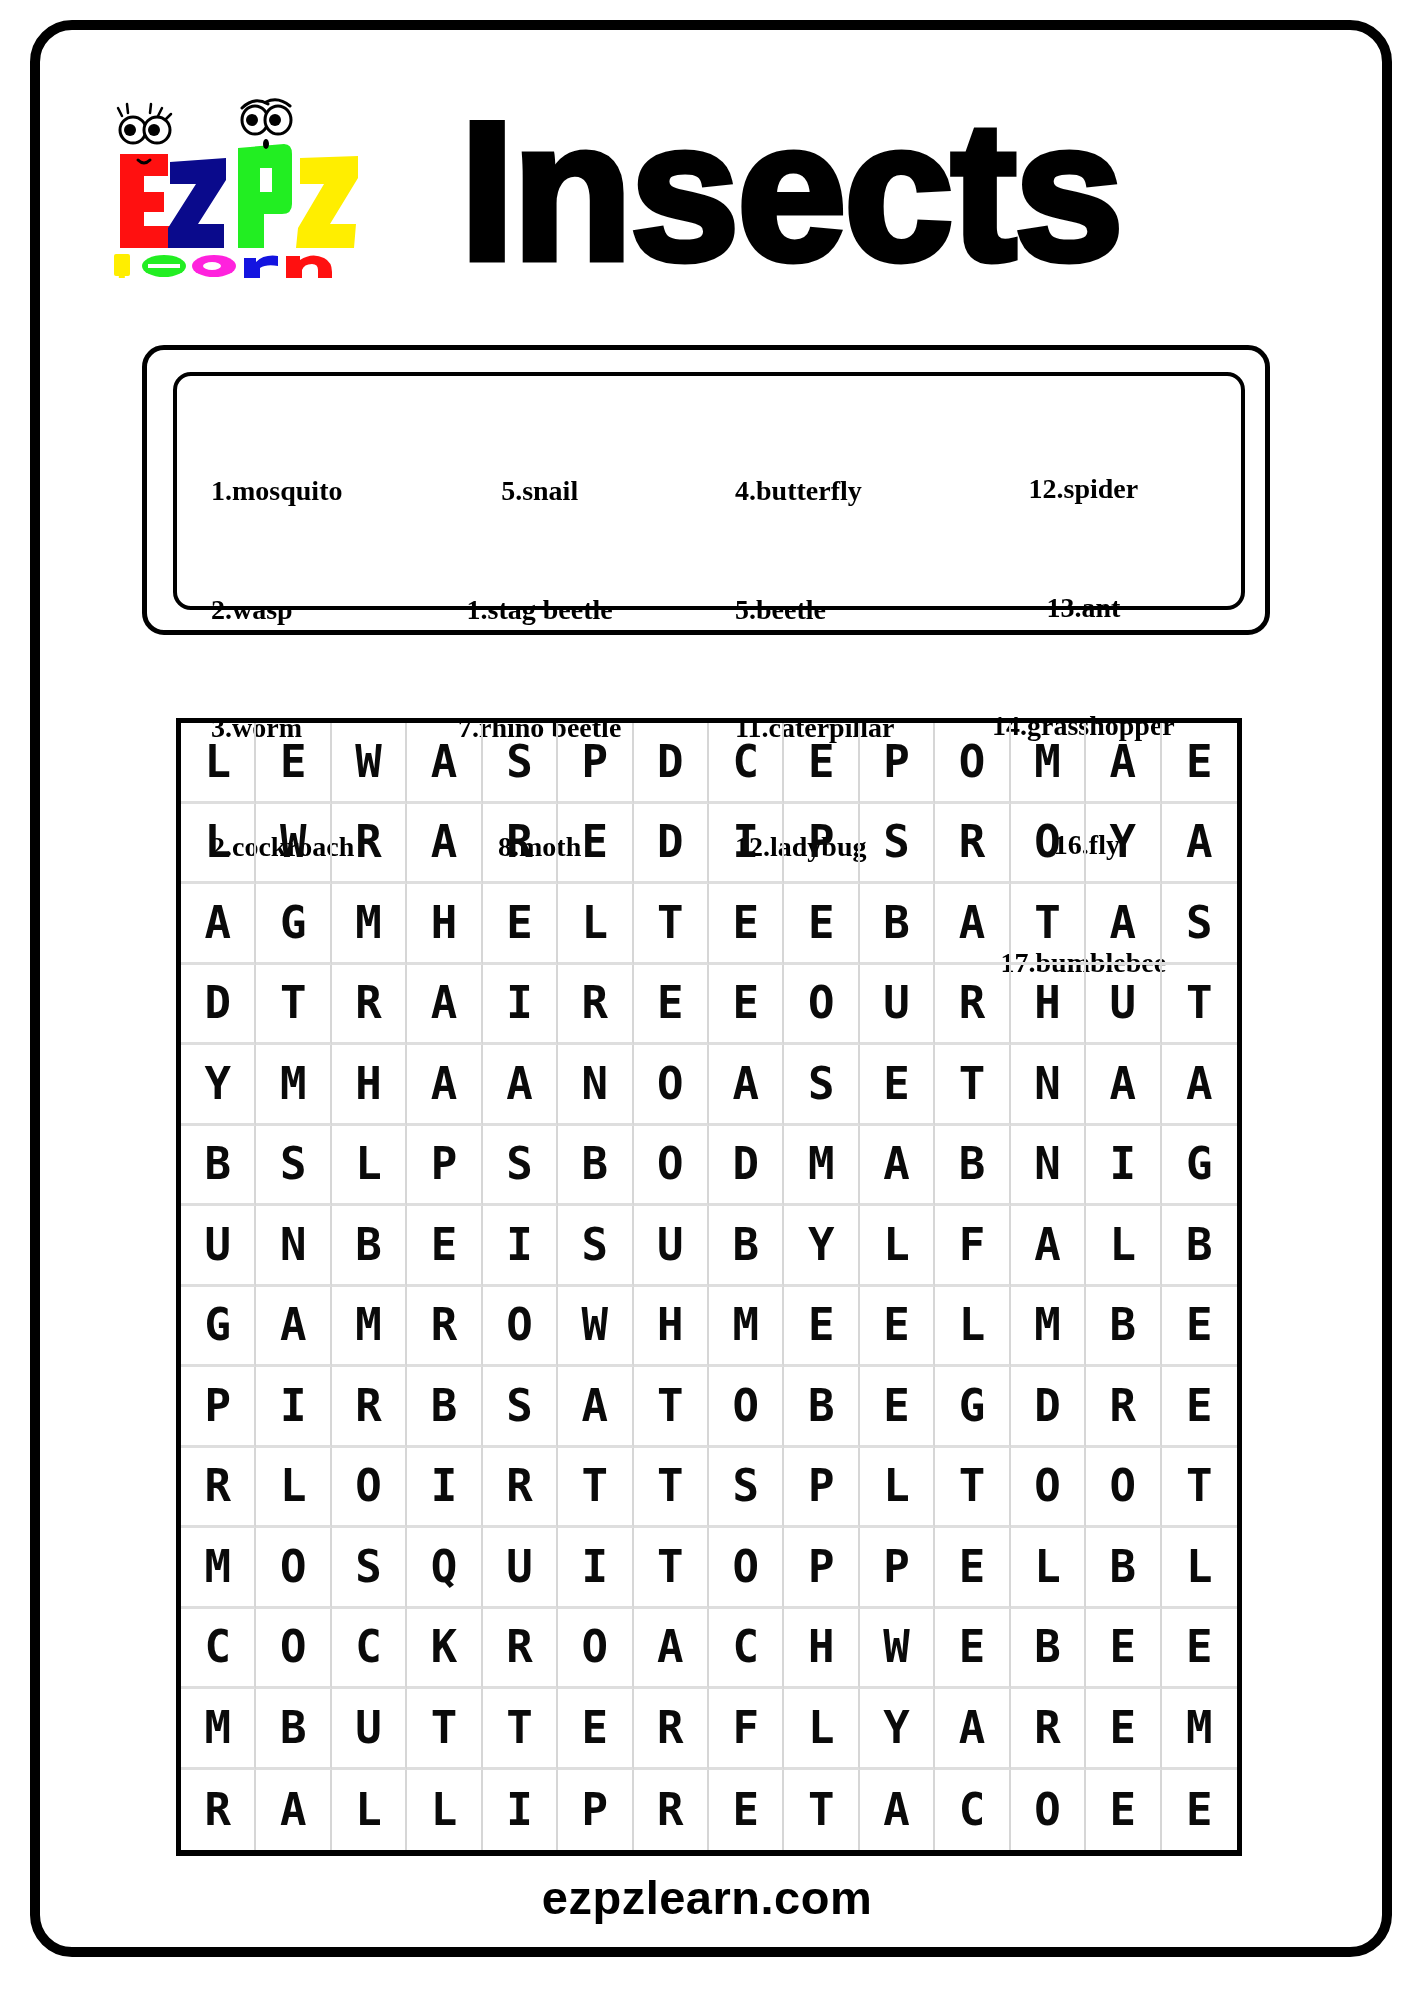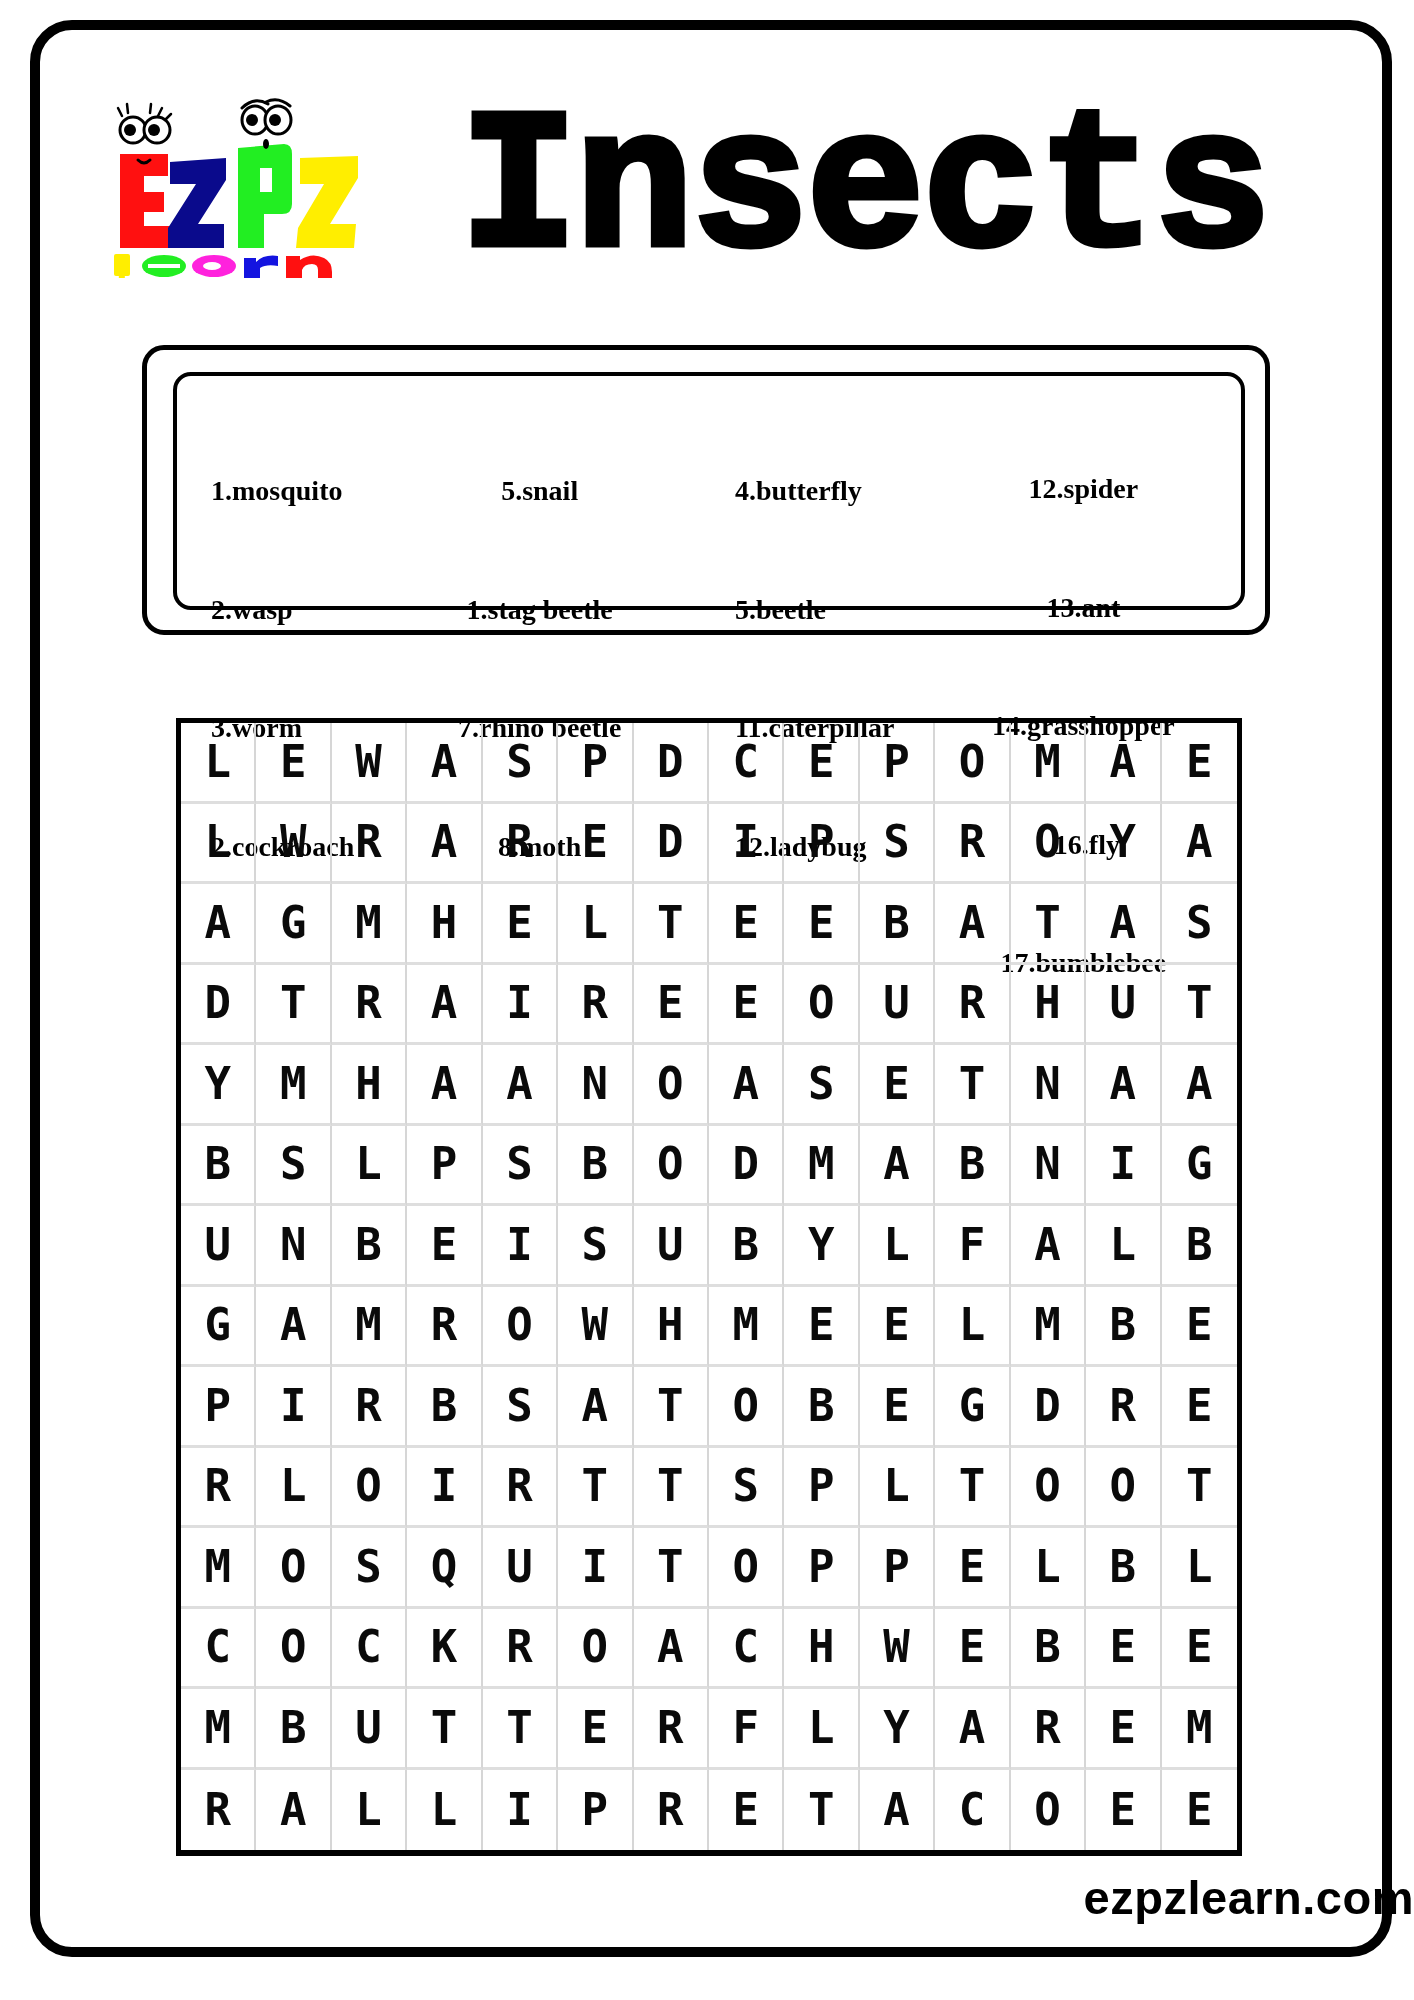--- a/index.html
+++ b/index.html
@@ -36,21 +36,21 @@
   }
   .logo svg { display: block; }
 
   
   .title {
     position: absolute;
     left: 460px;
     top: 92px;
     width: 780px;
     height: 200px;
-    font-family: Liberation Mono, monospace;
+    font-family: Liberation Sans, sans-serif;
     font-weight: bold;
     font-size: 196px;
     line-height: 200px;
     letter-spacing: -2px;
     white-space: nowrap;
     -webkit-text-stroke: 7px #000;
     paint-order: stroke fill;
   }
 
   
@@ -119,21 +119,21 @@
   }
   .cell.last-col { border-right: none; }
   .cell.last-row { border-bottom: none; }
 
   
   .footer-url {
     position: absolute;
     left: 0;
     width: 1414px;
     top: 1866px;
-    text-align: right;
+    text-align: center;
     font-family: "Liberation Sans", sans-serif;
     font-weight: bold;
     font-size: 47px;
     line-height: 64px;
     letter-spacing: 0.5px;
   }
 </style>
 </head>
 <body>
 

